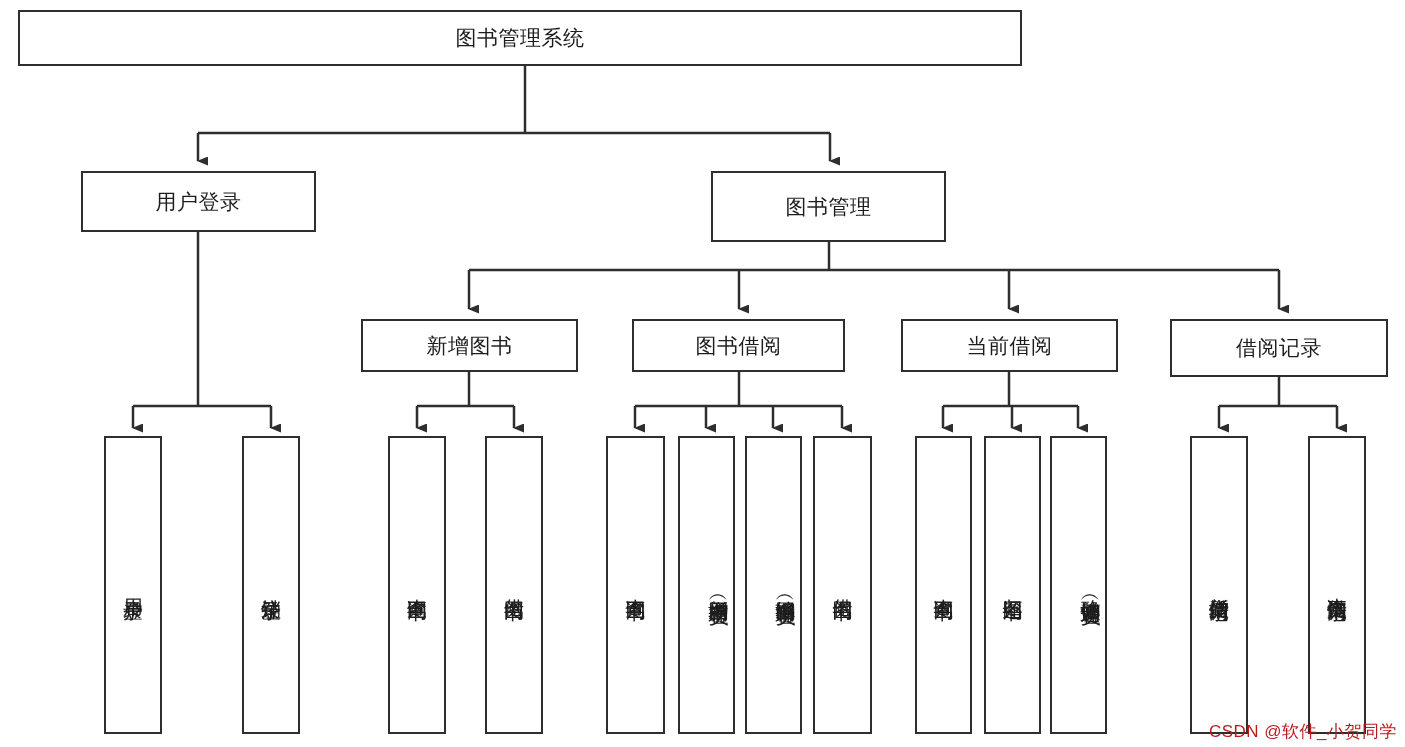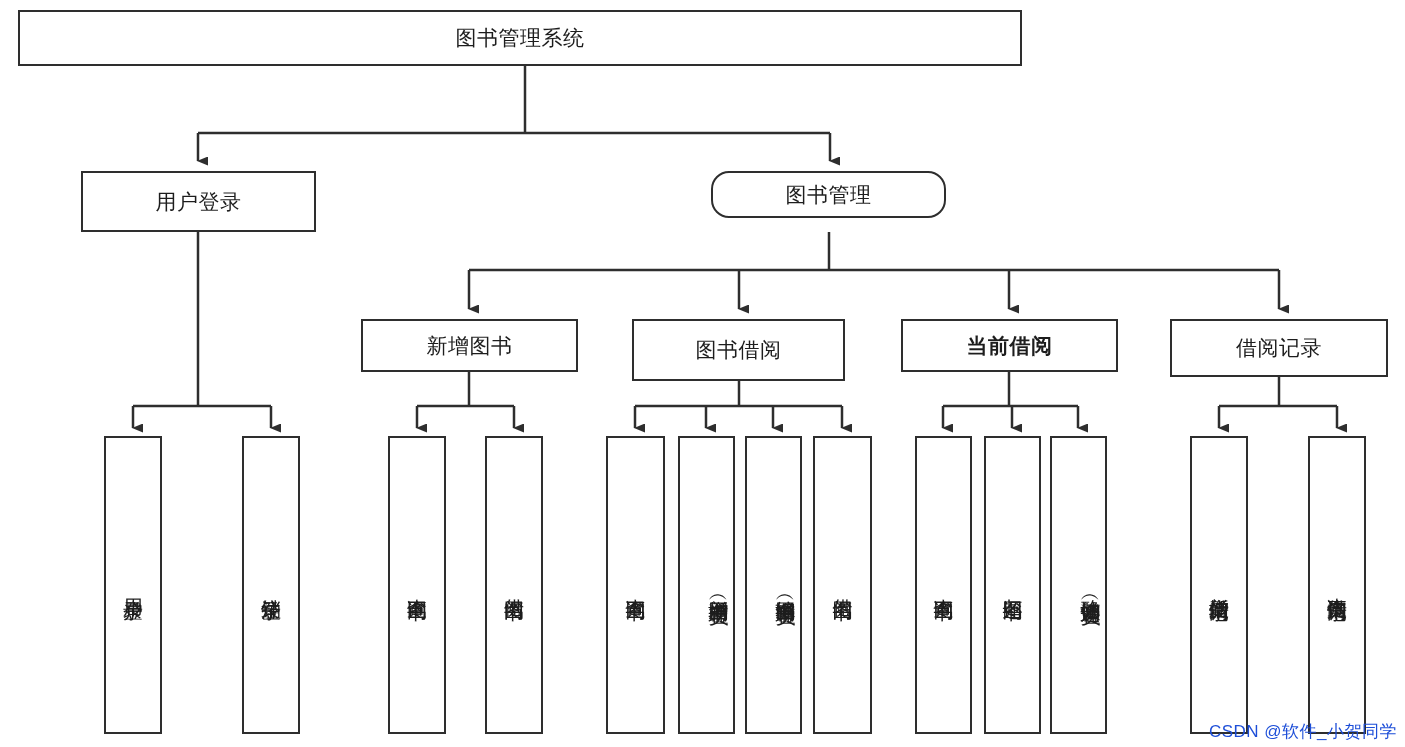--- a/index.html
+++ b/index.html
@@ -64,21 +64,21 @@
   .node-label-v.align-top {
     align-items: flex-start;
     padding-top: 6px;
     box-sizing: border-box;
   }
   #watermark {
     position: absolute;
     right: 8px;
     bottom: 4px;
     font-size: 17px;
-    color: #1d4ed8;
+    color: #b91c1c;
     letter-spacing: 0.5px;
     white-space: nowrap;
     pointer-events: none;
   }
 </style>
 </head>
 <body>
 
 <div id="diagram-root">
 
@@ -148,32 +148,32 @@
   </svg>
 
   <div class="node-box level-root" id="node-root" style="left: 18px; top: 10px; width: 1004px; height: 56px;">
     <div class="node-label-h">图书管理系统</div>
   </div>
 
   <div id="level2-layer">
       <div class="node-box" style="left: 81px; top: 171px; width: 235px; height: 61px;">
         <div class="node-label-h">用户登录</div>
       </div>
-      <div class="node-box" style="left: 711px; top: 171px; width: 235px; height: 47px; border-radius: 18px;">
+      <div class="node-box" style="left: 711px; top: 171px; width: 235px; height: 71px;">
         <div class="node-label-h">图书管理</div>
       </div>
     </div>
   <div id="level3-layer">
       <div class="node-box" style="left: 361px; top: 319px; width: 217px; height: 53px;">
         <div class="node-label-h">新增图书</div>
       </div>
-      <div class="node-box" style="left: 632px; top: 319px; width: 213px; height: 62px;">
+      <div class="node-box" style="left: 632px; top: 319px; width: 213px; height: 53px;">
         <div class="node-label-h">图书借阅</div>
       </div>
-      <div class="node-box" style="left: 901px; top: 319px; width: 217px; height: 53px; font-weight: bold;">
+      <div class="node-box" style="left: 901px; top: 319px; width: 217px; height: 53px;">
         <div class="node-label-h">当前借阅</div>
       </div>
       <div class="node-box" style="left: 1170px; top: 319px; width: 218px; height: 58px;">
         <div class="node-label-h">借阅记录</div>
       </div>
     </div>
   <div id="leaf-layer">
       <div class="node-box leaf" style="left: 104px; top: 436px; width: 58px; height: 298px;">
         <div class="node-label-v">用户登录</div>
       </div>

